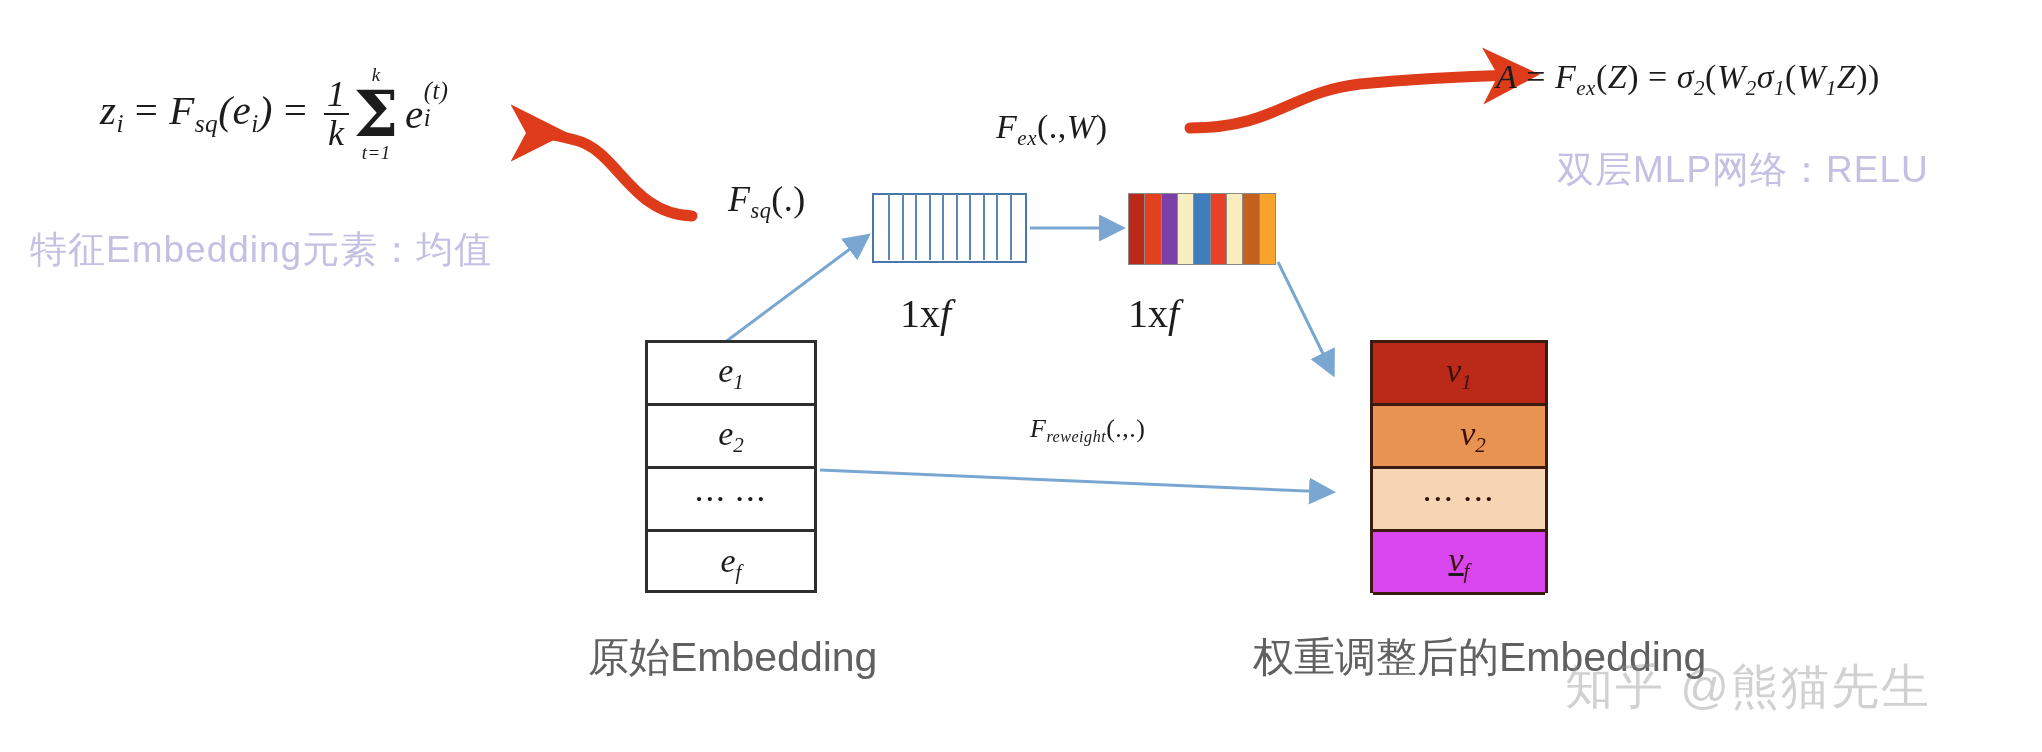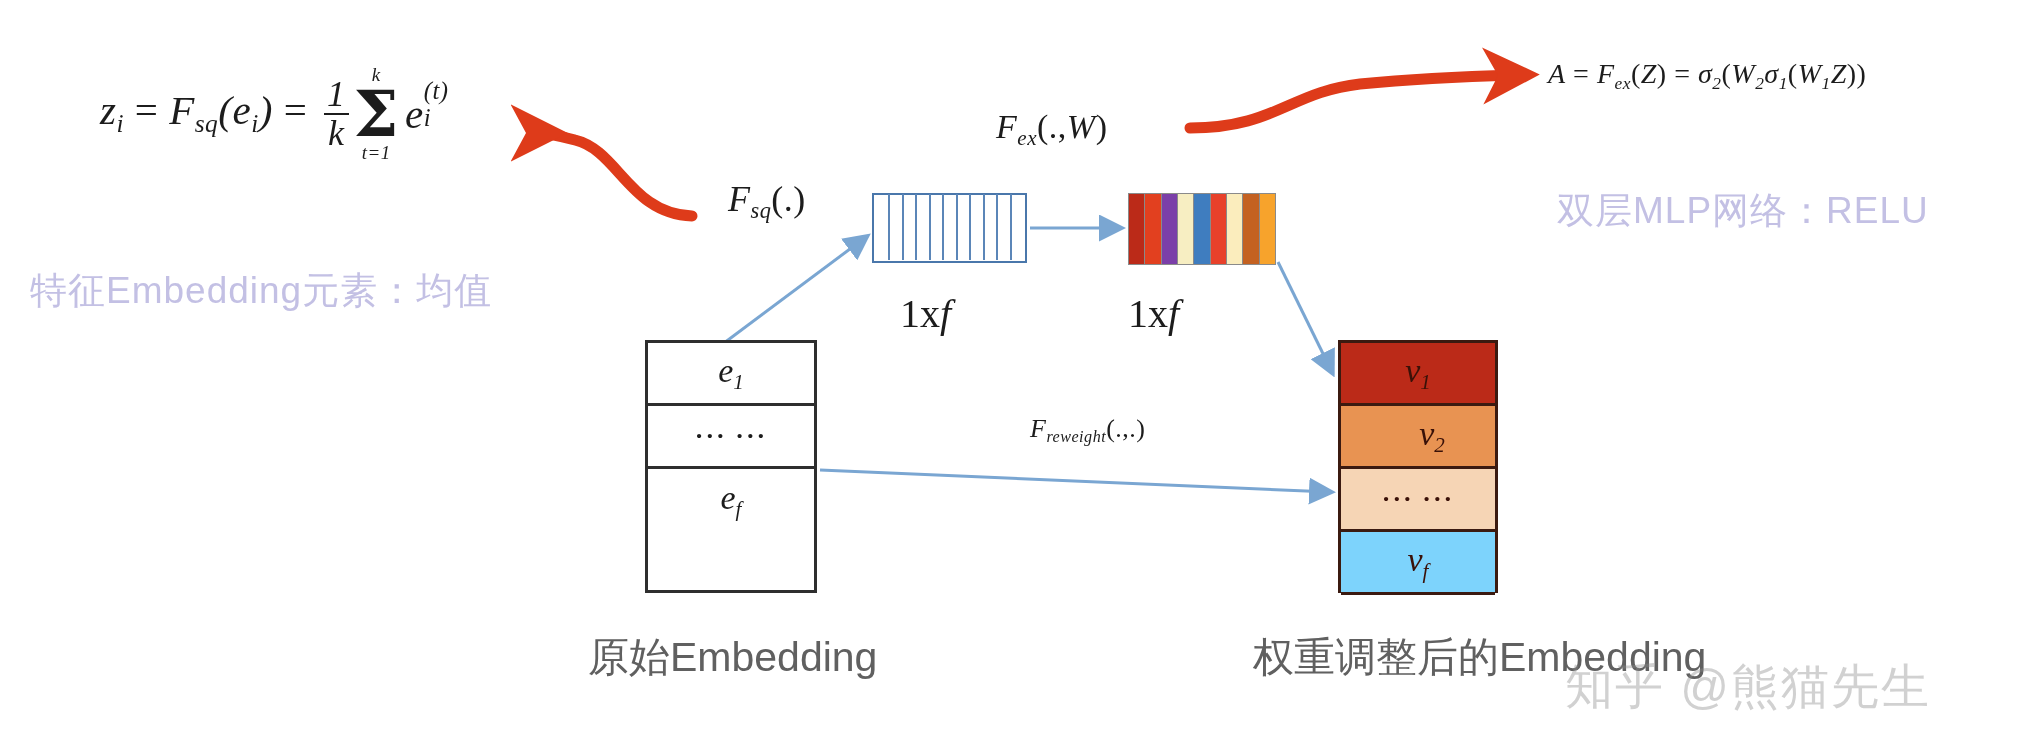--- a/index.html
+++ b/index.html
@@ -73,32 +73,31 @@
   .e-sup-sub .hi {
     position: absolute; left: 100%; top: -0.55em;
     font-size: 0.6em; font-style: italic; white-space: nowrap;
   }
   .e-sup-sub .lo {
     position: absolute; left: 100%; top: 0.55em;
     font-size: 0.6em; font-style: italic; white-space: nowrap;
   }
 
   #ex-formula {
-    left: 1548px; top: 58px;
-    font-size: 28px;
+    left: 1496px; top: 58px;
+    font-size: 34px;
   }
 
   
   .purple-note {
     font-family: "Liberation Sans", sans-serif;
     color: #c3c0e4;
     font-size: 37px;
     white-space: nowrap;
     letter-spacing: 1px;
-    margin-top: 41px;
   }
   #note-left  { left: 30px;  top: 225px; }
   #note-right { left: 1557px; top: 145px; }
 
   
   #lbl-fsq  { left: 728px;  top: 178px; font-size: 36px; }
   #lbl-fex  { left: 996px;  top: 108px; font-size: 34px; }
   #lbl-frew { left: 1030px; top: 414px; font-size: 26px; }
 
   
@@ -170,21 +169,21 @@
   .dots {
     letter-spacing: 2px;
     font-style: normal !important;
     font-size: 26px;
     font-weight: bold;
   }
 
   #tbl-src  { left: 645px;  top: 340px; width: 172px; height: 253px; }
   #tbl-src  .row { height: 63px; }
 
-  #tbl-out  { left: 1338px; top: 340px; width: 160px; height: 253px; }
+  #tbl-out  { left: 1370px; top: 340px; width: 178px; height: 253px; }
   #tbl-out  .row { height: 63px; border-bottom: 3px solid #3b1a10; }
   #tbl-out  { border: 3px solid #3b1a10; }
   #tbl-out  .row .cell-txt { color: #3a1108; }
 
   
   .caption {
     font-family: "Liberation Sans", sans-serif;
     color: #606060;
     font-size: 41px;
     white-space: nowrap;
@@ -284,39 +283,42 @@
     </div>
   <div class="abs cap-1xf" id="cap-1xf-b">
     <span>1x</span><i>f</i>
   </div>
 
   <div class="abs table" id="tbl-src">
       <div class="row">
         <span class="cell-txt">e<sub>1</sub></span>
       </div>
       <div class="row">
+        <span class="cell-txt">e<sub>2</sub></span>
+      </div>
+      <div class="row">
         <span class="cell-txt dots">··· ···</span>
       </div>
       <div class="row">
         <span class="cell-txt">e<sub>f</sub></span>
       </div>
     </div>
   <div class="abs caption" id="cap-src">原始Embedding</div>
 
   <div class="abs table" id="tbl-out">
       <div class="row" style="background: rgb(187, 42, 24);">
         <span class="cell-txt">v<sub>1</sub></span>
       </div>
       <div class="row" style="background: rgb(232, 147, 82); padding-left: 28px;">
         <span class="cell-txt">v<sub>2</sub></span>
       </div>
       <div class="row" style="background: rgb(246, 213, 181);">
         <span class="cell-txt dots">··· ···</span>
       </div>
-      <div class="row" style="background: #7dd3fc;">
+      <div class="row" style="background: #d946ef; text-decoration: underline;">
         <span class="cell-txt">v<sub>f</sub></span>
       </div>
     </div>
   <div class="abs caption" id="cap-out">权重调整后的Embedding</div>
 
   <div class="abs" id="watermark-2" style="font-family:'Liberation Sans',sans-serif;font-size:48px;color:rgba(140,140,140,0.4);white-space:nowrap;letter-spacing:2px;">知乎 @熊猫先生</div>
 
 </div>
 
 </body></html>

